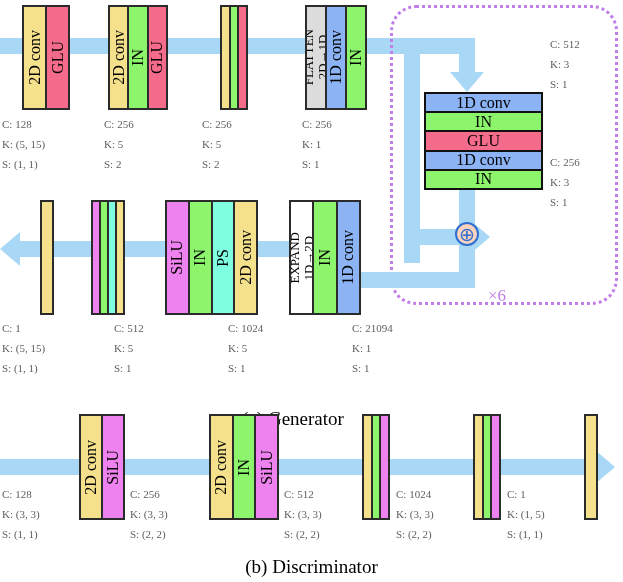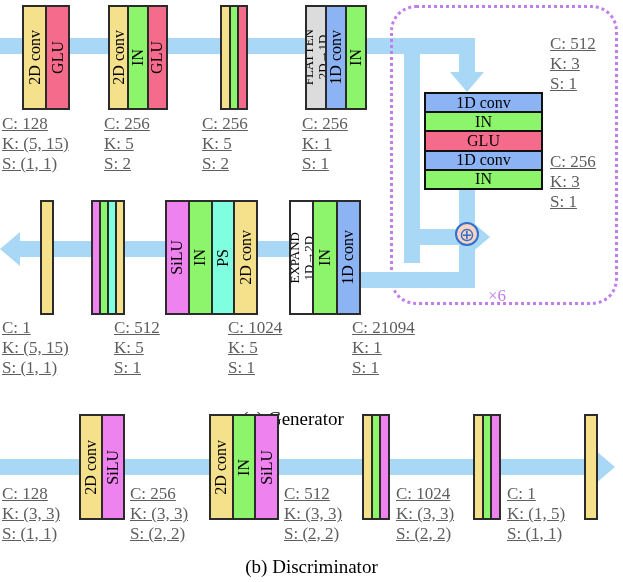--- a/index.html
+++ b/index.html
@@ -30,21 +30,21 @@
   }
 
   
   .hstack{position:absolute;border:2px solid #111;box-sizing:border-box;
     display:flex;flex-direction:column;background:#fff;}
   .hrow{display:flex;align-items:center;justify-content:center;
     font-size:16px;color:#000;box-sizing:border-box;line-height:1;}
   .hrow + .hrow{border-top:2px solid #111;}
 
   
-  .cks{position:absolute;color:#5e5e5e;font-size:17px;line-height:20px;white-space:nowrap;text-decoration:underline;}
+  .cks{position:absolute;color:#5e5e5e;font-size:11px;line-height:20px;white-space:nowrap;}
   .cks div{white-space:nowrap;}
 
   
   .repeatbox{position:absolute;border:3px dotted #C07FE8;border-radius:26px;box-sizing:border-box;}
   .repeatlabel{position:absolute;color:#C07FE8;font-size:17px;white-space:nowrap;}
 
   
   .sumnode{position:absolute;border-radius:50%;background:#FBD3BE;
     border:2px solid #2F6FD0;box-sizing:border-box;
     display:flex;align-items:center;justify-content:center;

